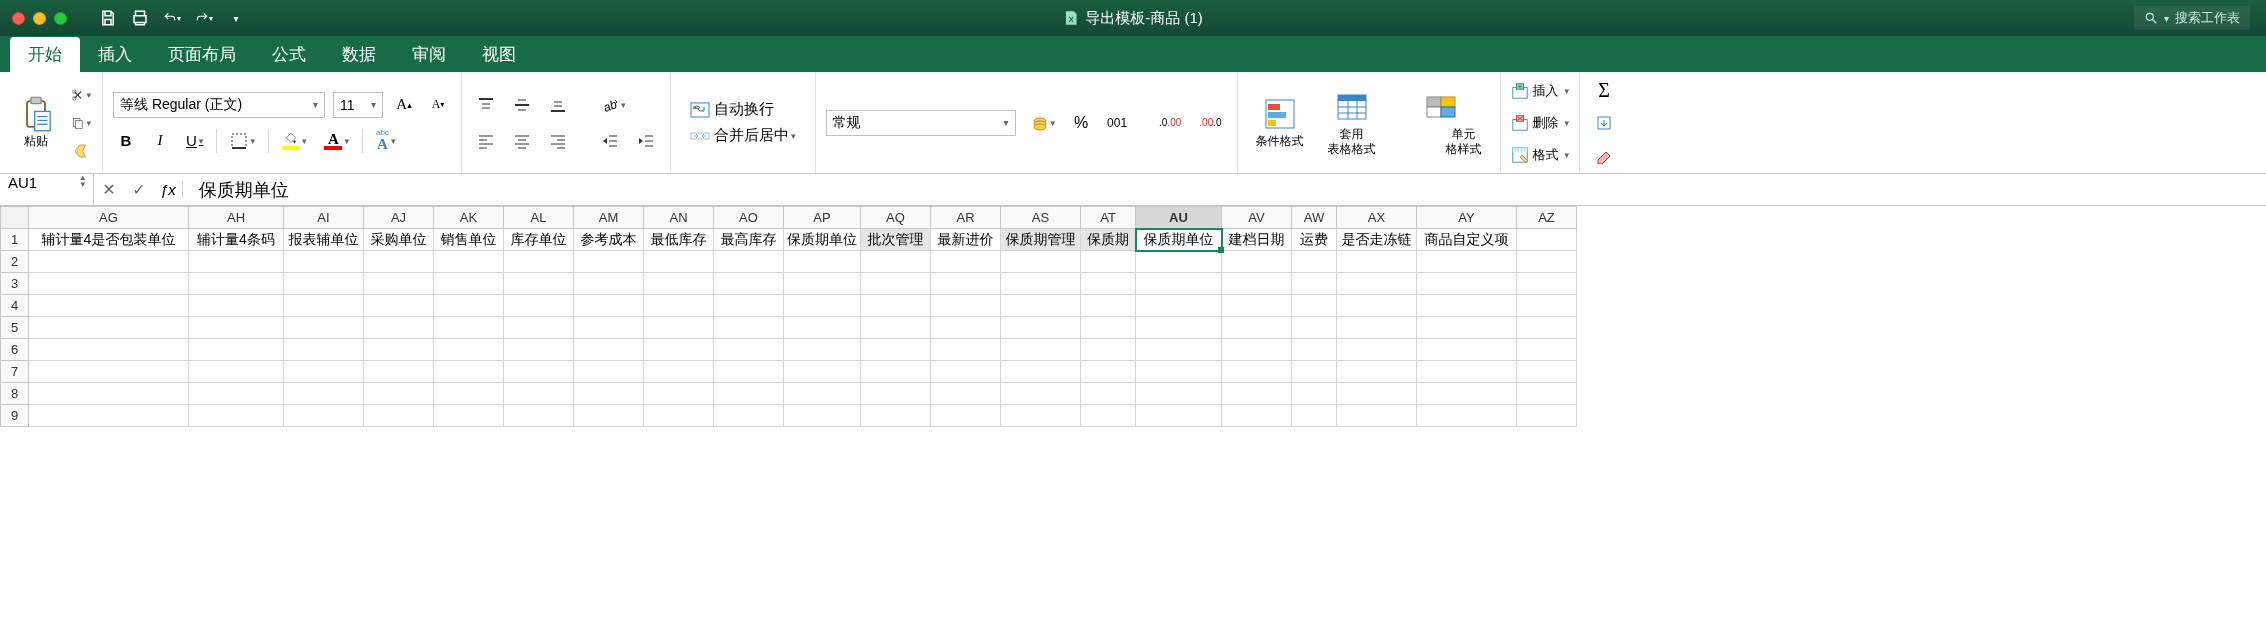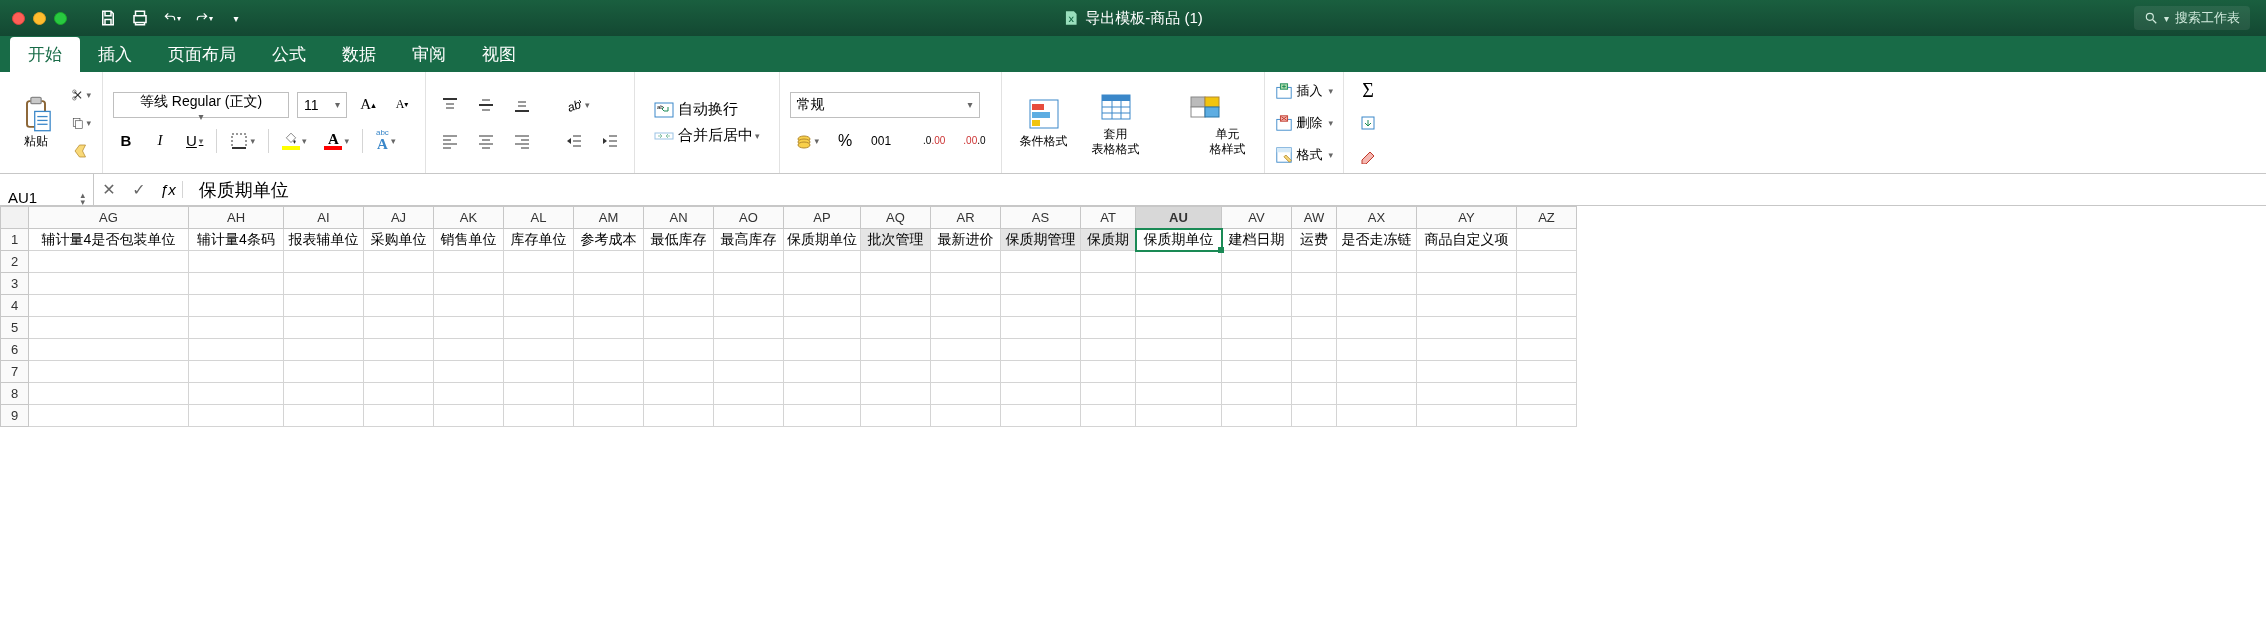--- a/index.html
+++ b/index.html
@@ -26,35 +26,35 @@
   .tab.active { background: #fff; color: #186b47; border-radius: 4px 4px 0 0; }
 
   
   .ribbon { height: 102px; background: #fff; border-bottom: 1px solid #c7c7c7; display: flex; }
   .group { display:flex; flex-direction:column; justify-content:center; padding: 6px 10px; border-right:1px solid #e2e2e2; }
   .row { display:flex; align-items:center; gap:8px; }
   .clipboard-icon { width:36px; height:40px; }
   .small-btn { width:22px; height:22px; display:flex; align-items:center; justify-content:center; border:1px solid transparent; }
   .small-btn svg { width:18px; height:18px; }
   .drop-caret::after { content:"▾"; font-size:9px; color:#666; margin-left:2px; }
-  .font-select { width:176px; height:26px; border:1px solid #bfbfbf; padding:0 6px; font-size:14px; background:#fff; display:flex; align-items:center; justify-content:space-between;flex-direction:column; }
+  .font-select { width:212px; height:26px; border:1px solid #bfbfbf; padding:0 6px; font-size:14px; background:#fff; display:flex; align-items:center; justify-content:space-between; }
   .size-select { width:50px; height:26px; border:1px solid #bfbfbf; padding:0 6px; font-size:14px; background:#fff; display:flex; align-items:center; justify-content:space-between; }
   .btn { min-width:26px; height:26px; border:1px solid transparent; display:flex; align-items:center; justify-content:center; font-size:15px; padding:0 4px; }
   .num-select { width:190px; height:26px; border:1px solid #bfbfbf; padding:0 6px; background:#fff; display:flex; align-items:center; justify-content:space-between; font-size:14px; }
   .vert-btn { display:flex; flex-direction:column; align-items:center; justify-content:center; gap:2px; padding:0 8px; }
   .vert-btn svg { width:36px; height:36px; }
   .vert-btn span { font-size:12px; line-height:1.2; }
   .cells-row { display:flex; align-items:center; gap:4px; height:28px; }
   .cells-row svg { width:18px; height:18px; }
   .color-bar { width:18px; height:4px; }
   .icon-stack { display:flex; flex-direction:column; align-items:center; }
 
   
   .formula-bar { height:32px; border-bottom:1px solid #c7c7c7; display:flex; align-items:center; }
-  .namebox { width:94px; height:32px; border-right:1px solid #c7c7c7; display:flex; align-items:flex-end; justify-content:space-between; padding:0 8px; font-size:15px; }
+  .namebox { width:94px; height:32px; border-right:1px solid #c7c7c7; display:flex; align-items:flex-start; justify-content:space-between; padding:0 8px; font-size:15px; }
   .namebox .stepper { display:flex; flex-direction:column; line-height:7px; font-size:9px; color:#666; }
   .fb-btn { width:30px; display:flex; align-items:center; justify-content:center; color:#666; font-size:16px; }
   .fx { font-style:italic; font-size:15px; padding:0 6px; border-right:1px solid #d5d5d5; margin-right:10px; }
   .fb-content { flex:1; font-size:18px; padding-left:6px; }
 
   
   .grid-wrap { overflow:hidden; }
   table.sheet { border-collapse:collapse; table-layout:fixed; }
   .corner { width:28px; height:22px; background:#f2f2f2; border:1px solid #c7c7c7; }
   th.colhdr { height:22px; background:#fafafa; border:1px solid #c7c7c7; font-weight:normal; font-size:13px; color:#333; }
@@ -317,21 +317,21 @@
               <path d="M4 8h4M12 8h4" stroke="#1a8a55"></path>
               <path d="M8 8l-2-2M8 8l-2 2M12 8l2-2M12 8l2 2" stroke="#1a8a55"></path>
             </svg>
             <span>合并后居中</span>
           </div>
       </div>
     </div>
   </div>
 
   <div class="group">
-    <div style="display:flex;flex-direction:column;gap:10px;">
+    <div style="display:flex;gap:10px;">
       <div class="row">
         <div class="num-select">
             <span>常规</span>
             <span style="font-size:10px;color:#666">▾</span>
           </div>
       </div>
       <div class="row">
         <div class="btn drop-caret">
             <svg width="18" height="18">
               <ellipse cx="9" cy="7" rx="6" ry="3" fill="#f9d04a" stroke="#b48a2e"></ellipse>

